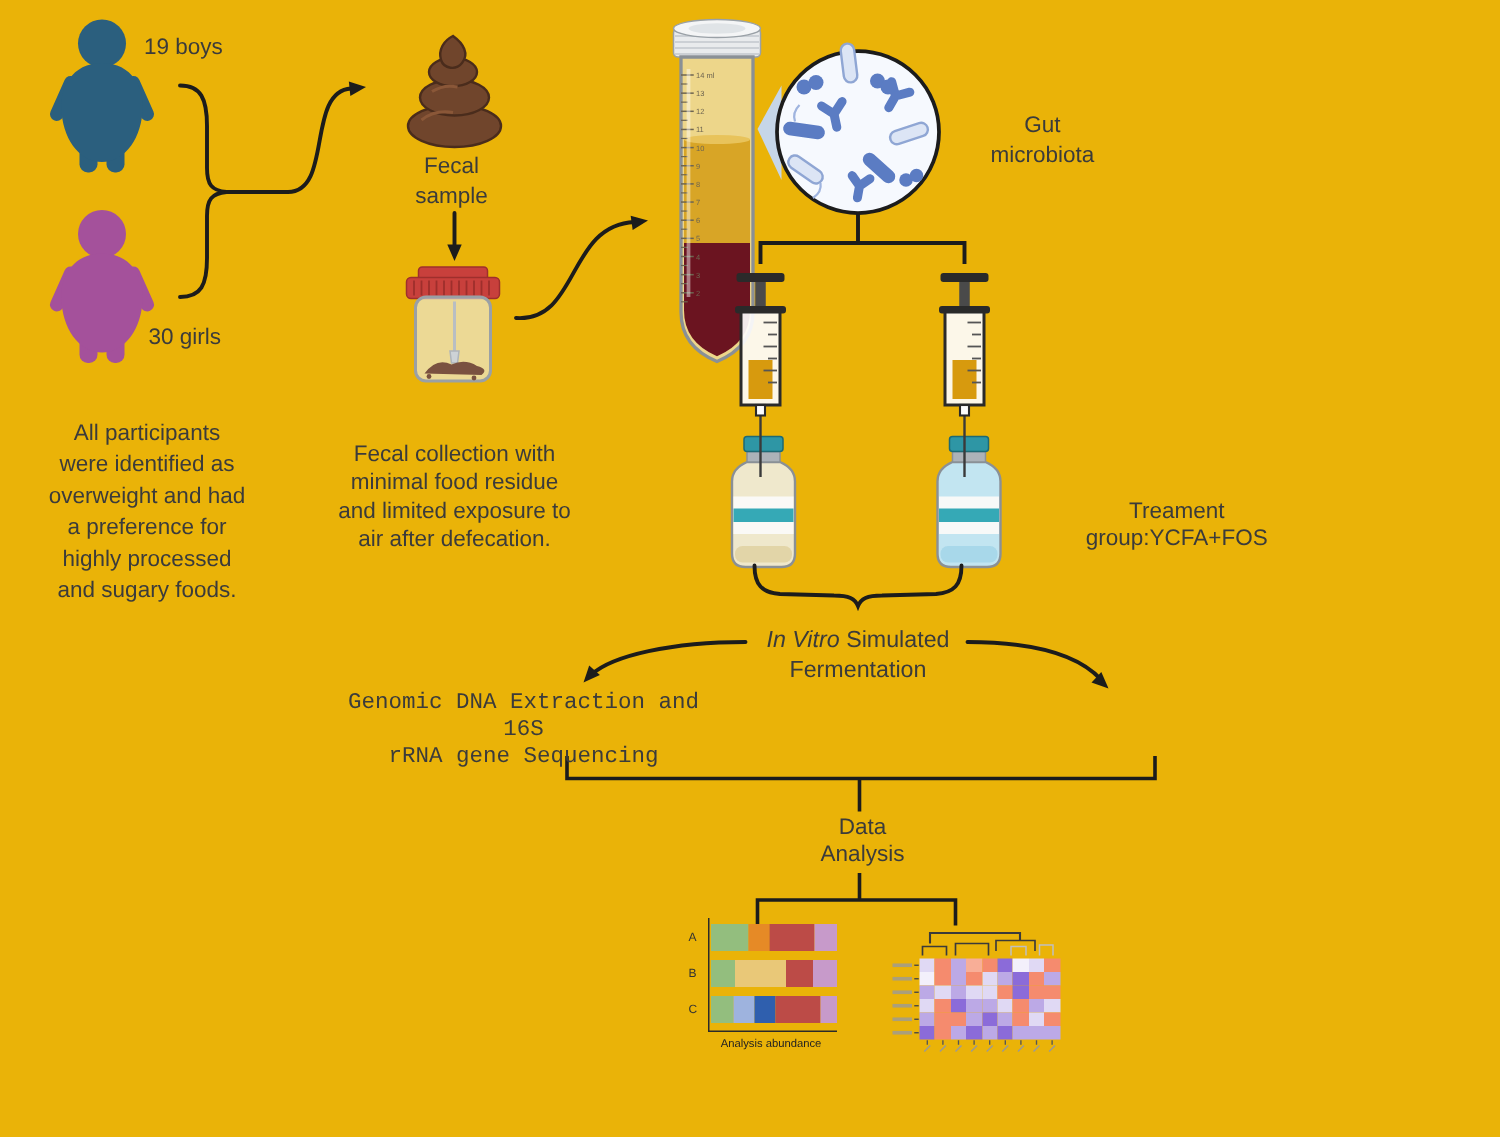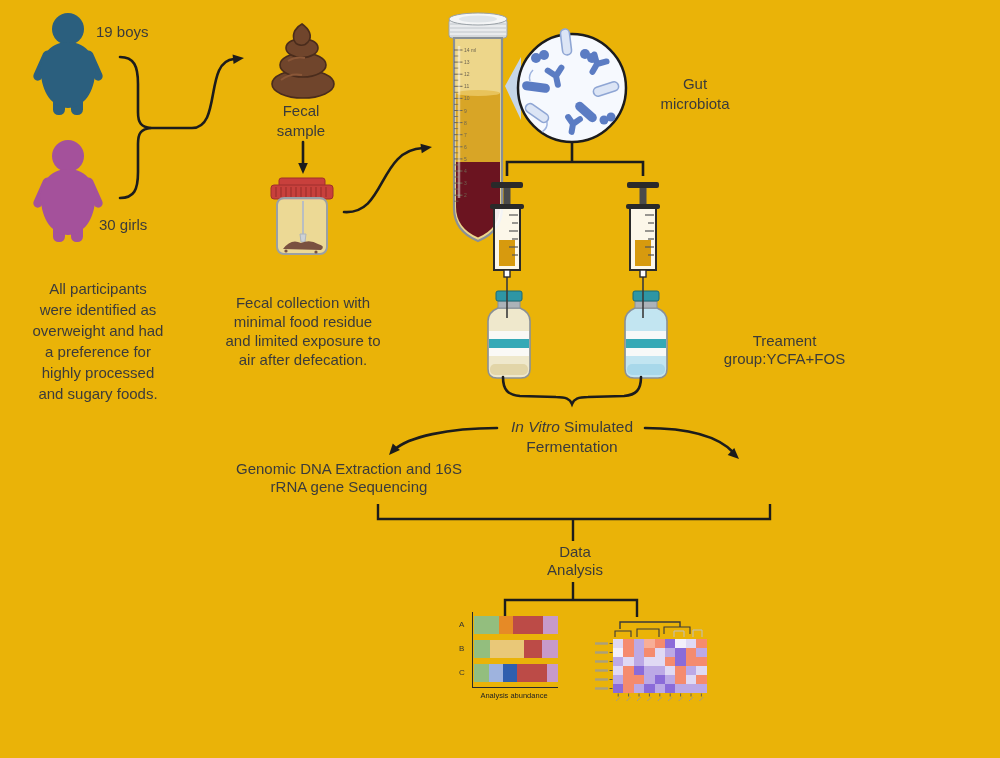--- a/index.html
+++ b/index.html
@@ -327,21 +327,21 @@
 
 <div class="lbl" style="left:676px;top:332px;width:135px;line-height:18px;margin-left:41px;">Treament
 group:YCFA+FOS</div>
 
 <div class="ferm">
   <span class="it">In Vitro</span>
   <span>Simulated</span>
   <div>Fermentation</div>
 </div>
 
-<div class="lbl" style="left:218px;top:460px;width:262px;line-height:18px;">Genomic DNA Extraction and 16S
+<div class="lbl" style="left:218px;top:460px;width:262px;line-height:18px;font-family:Liberation Mono, monospace;">Genomic DNA Extraction and 16S
 rRNA gene Sequencing</div>
 
 <div class="lbl" style="left:539px;top:543px;width:72px;line-height:18px;">Data
 Analysis</div>
 
 <div class="bc-wrap">
   <div class="bc-plot" id="bc-rows">
         <div class="bc-row">
           <span class="bc-cat">A</span>
           <div class="bc-seg" style="flex-grow: 30; background: rgb(147, 190, 126);"></div>

